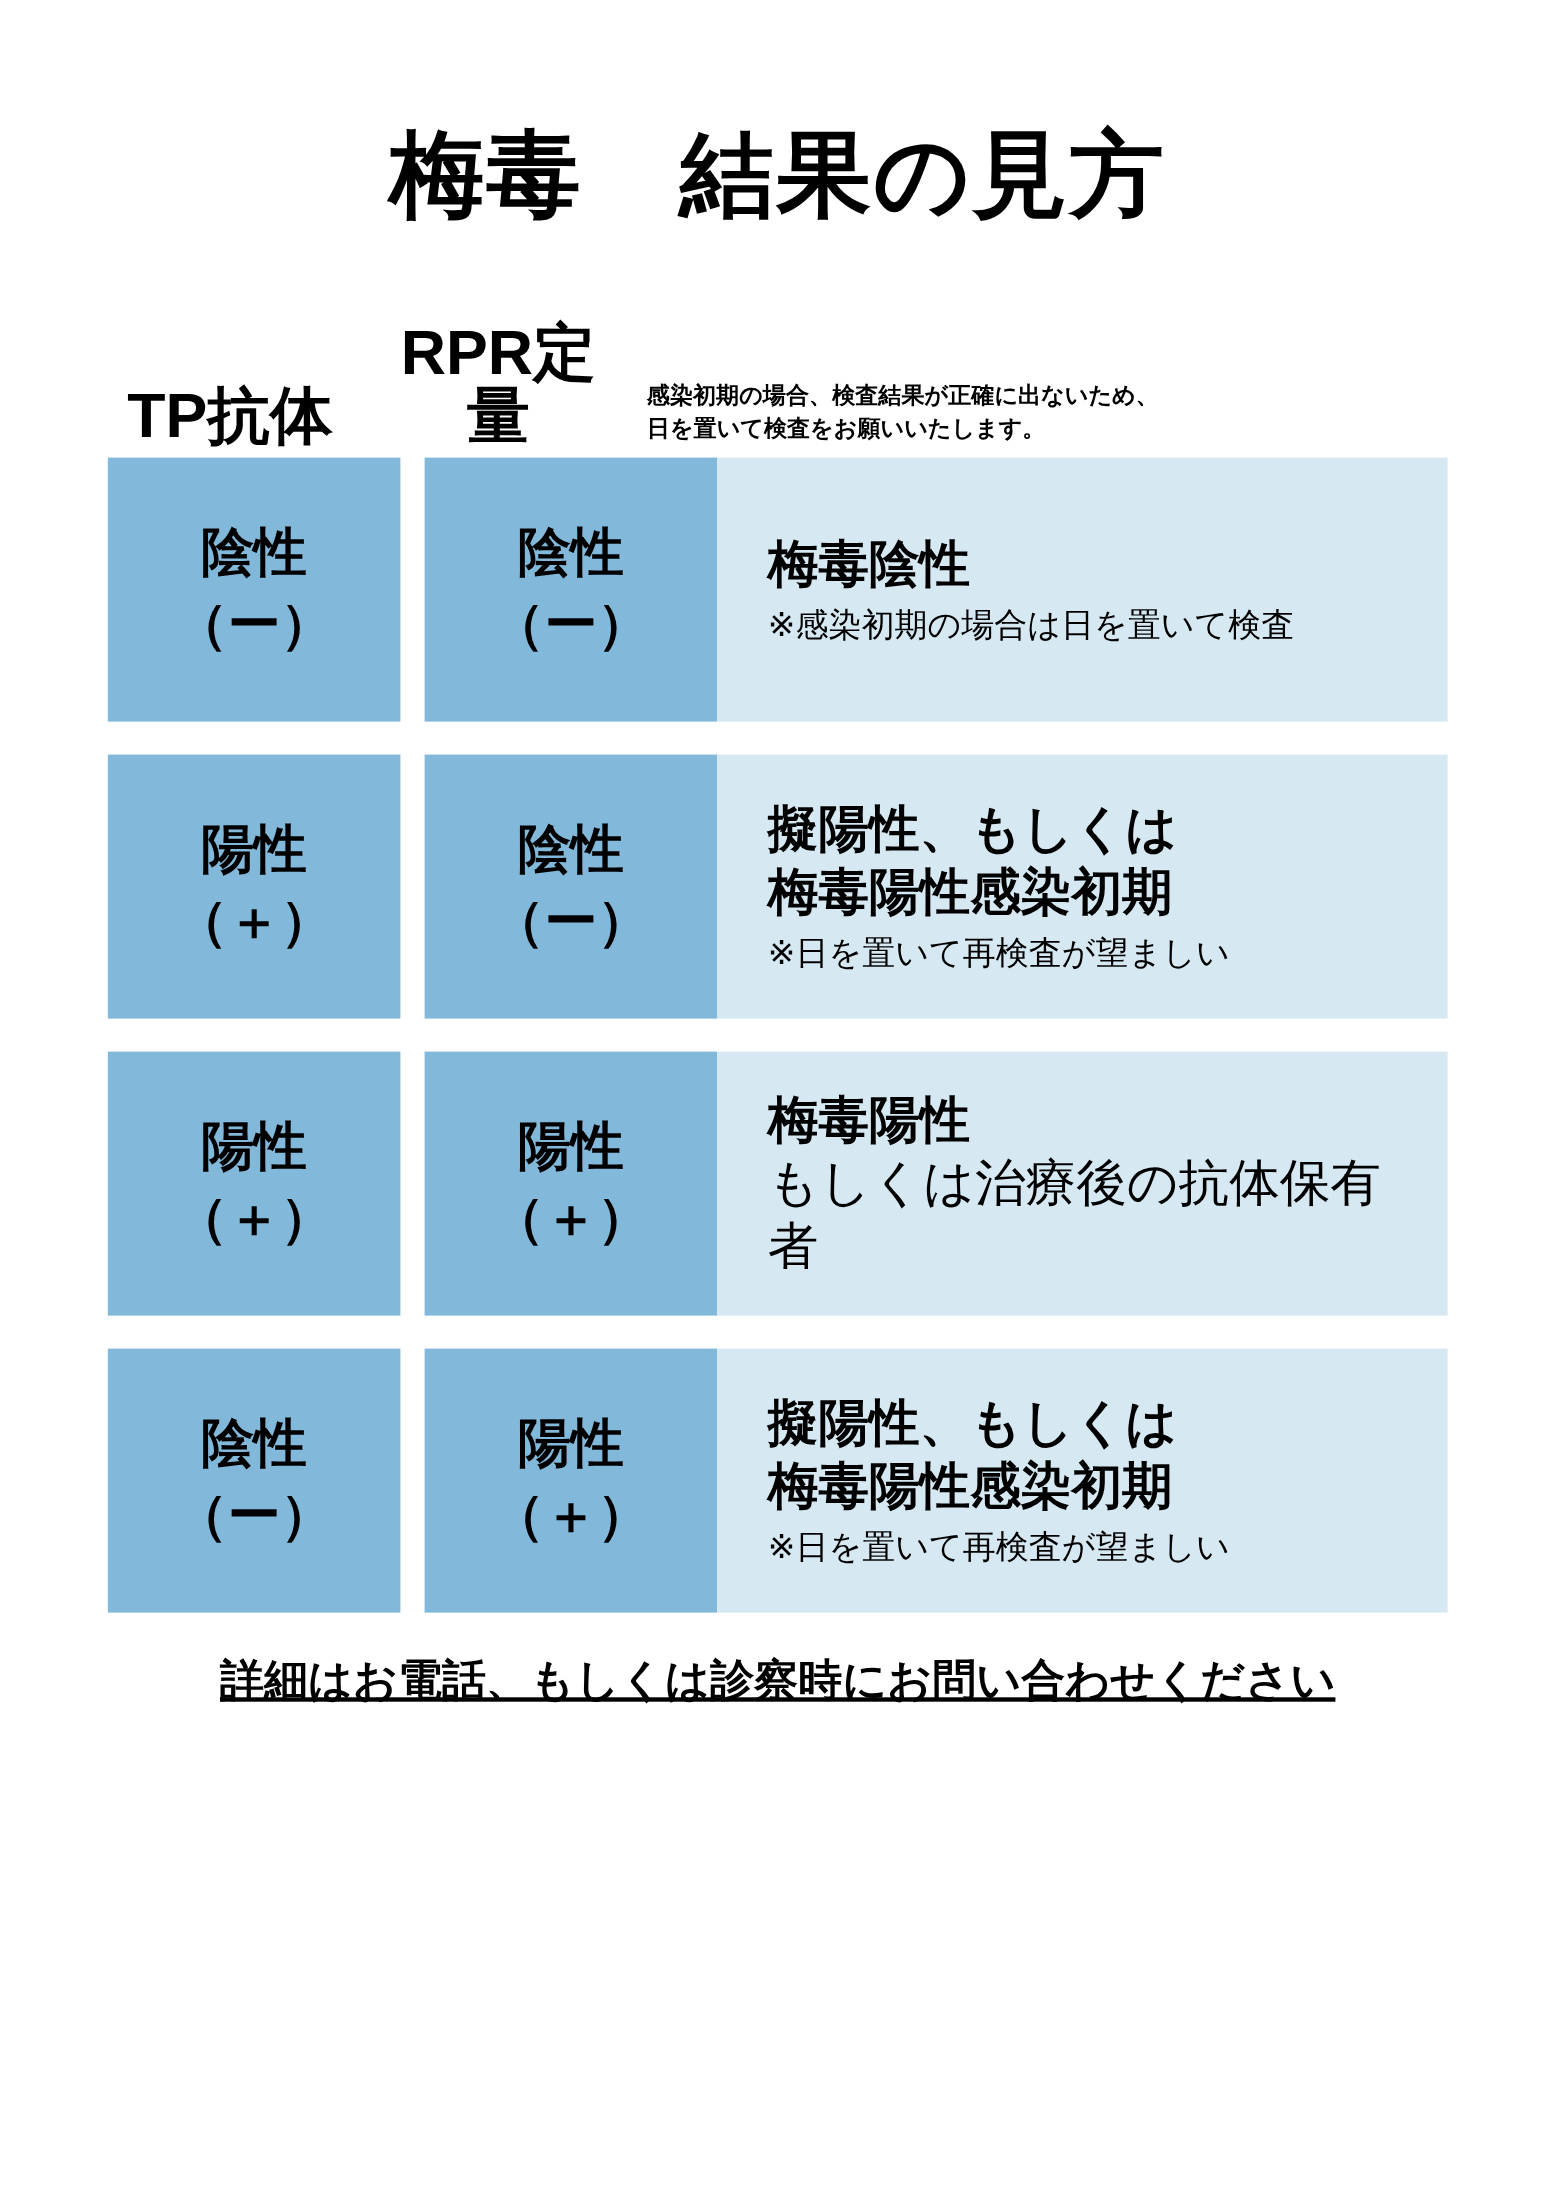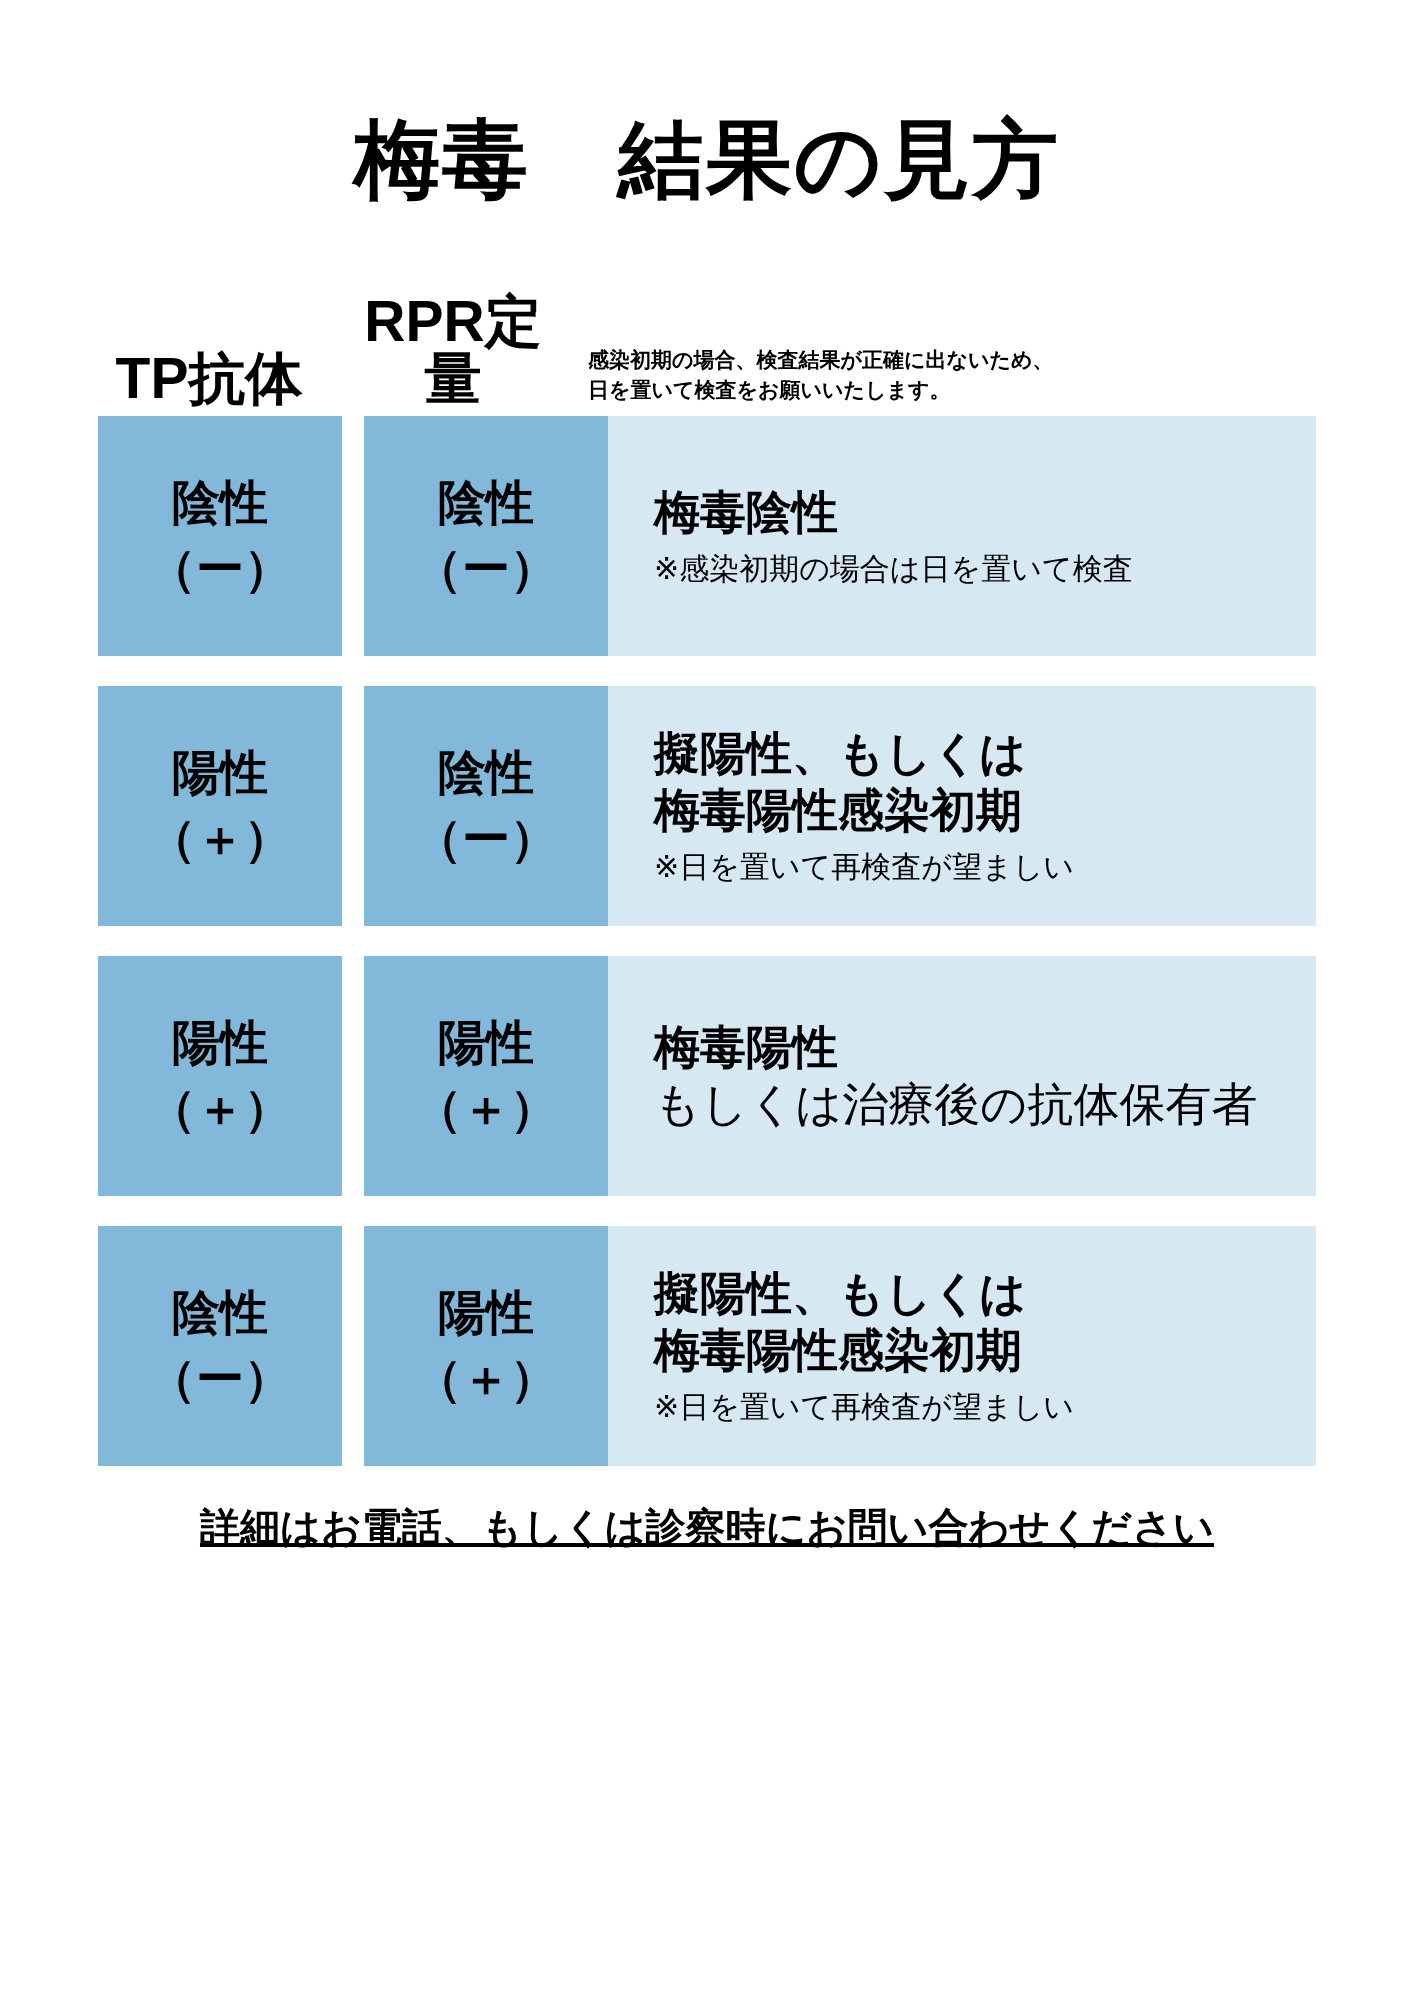--- a/index.html
+++ b/index.html
@@ -70,21 +70,21 @@
   }
 
   .row {
     display: flex;
     align-items: stretch;
     margin-bottom: 30px;
   }
   .row:last-child { margin-bottom: 0; }
 
   .cell {
-    width: 244px;
+    width: 266px;
     background: #82b8da;
     display: flex;
     flex-direction: column;
     align-items: center;
     justify-content: center;
     flex: 0 0 auto;
   }
 
   .cell + .cell { margin-left: 22px; }
 

